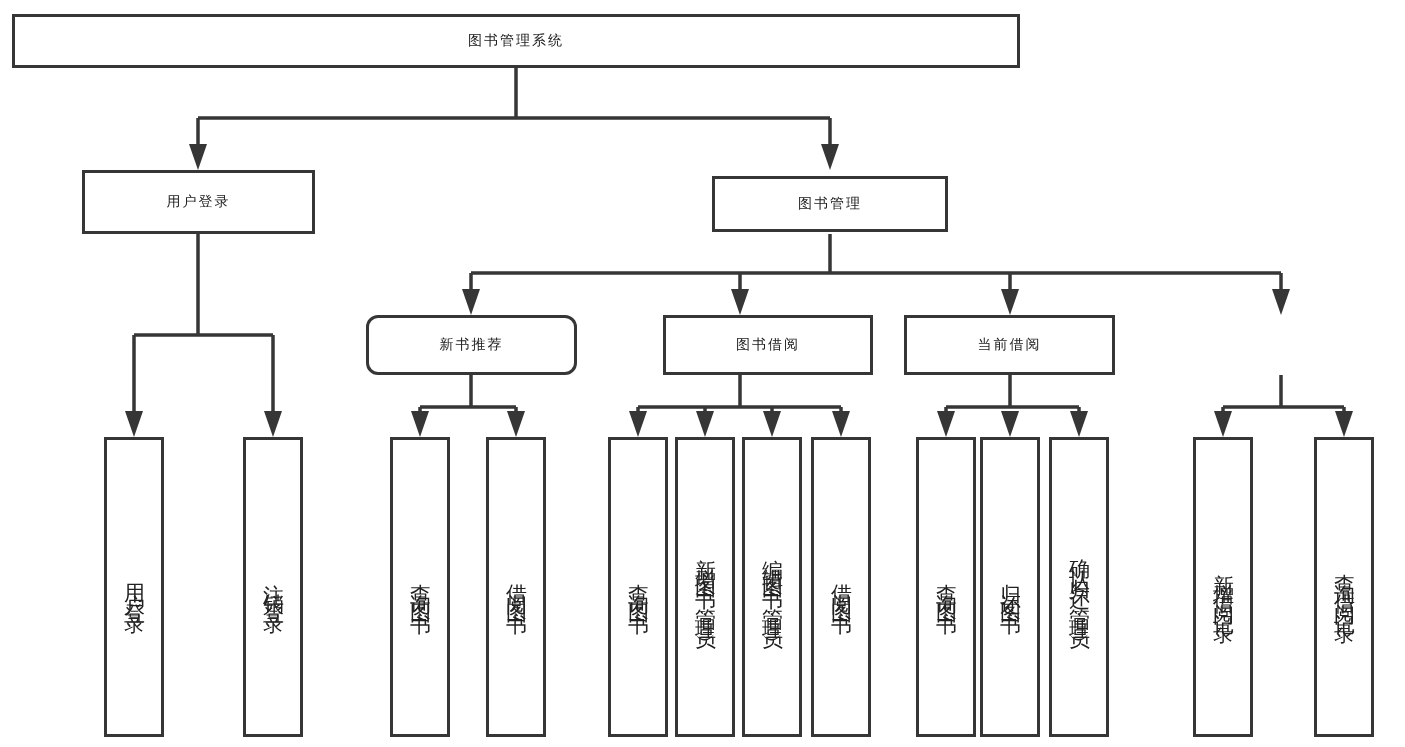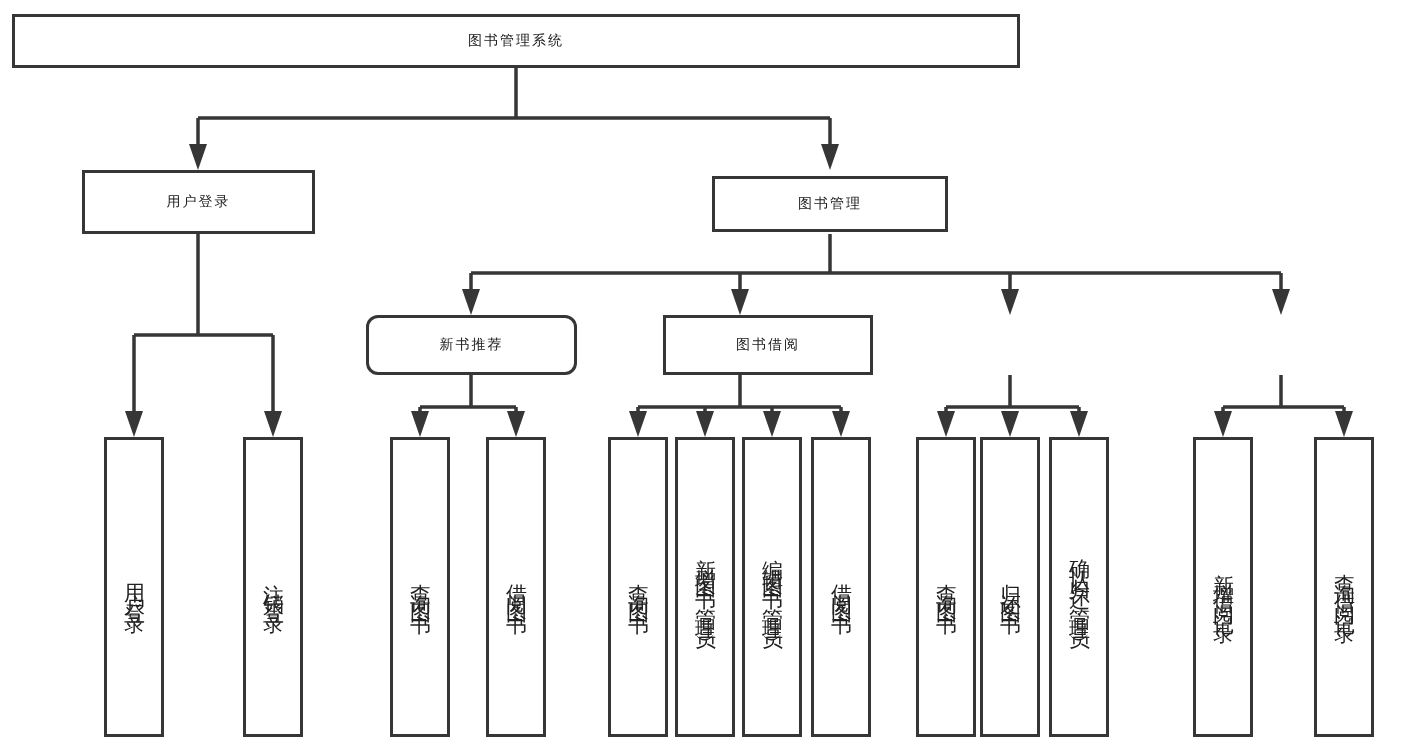--- a/index.html
+++ b/index.html
@@ -135,20 +135,21 @@
     </g>
   </svg>
 
   <div class="node root-node">图书管理系统</div>
 
   <div class="node branch-user">用户登录</div>
   <div class="node branch-book">图书管理</div>
 
   <div class="node group g-newbook">新书推荐</div>
   <div class="node group g-borrow">图书借阅</div>
+  <div class="node group g-current">当前借阅</div>
 
   <div class="leaf l1">
     <span>用户登录</span>
   </div>
   <div class="leaf l2">
     <span>注销登录</span>
   </div>
 
   <div class="leaf l3">
     <span>查询图书</span>

